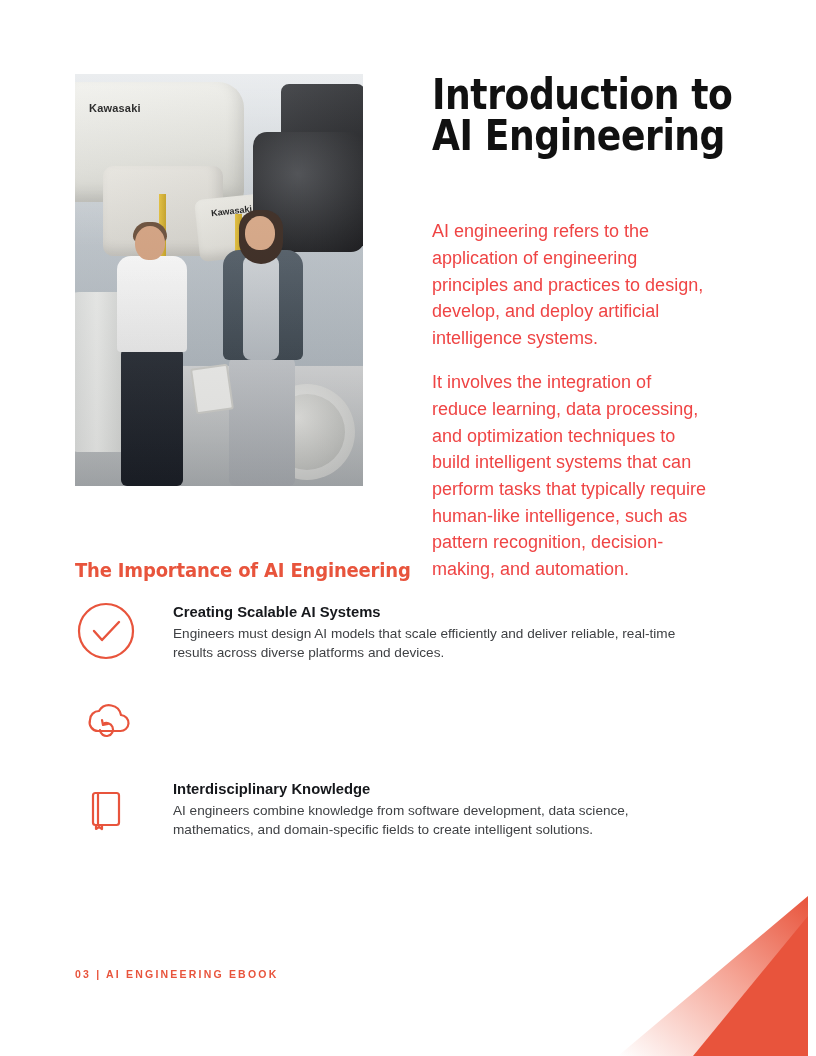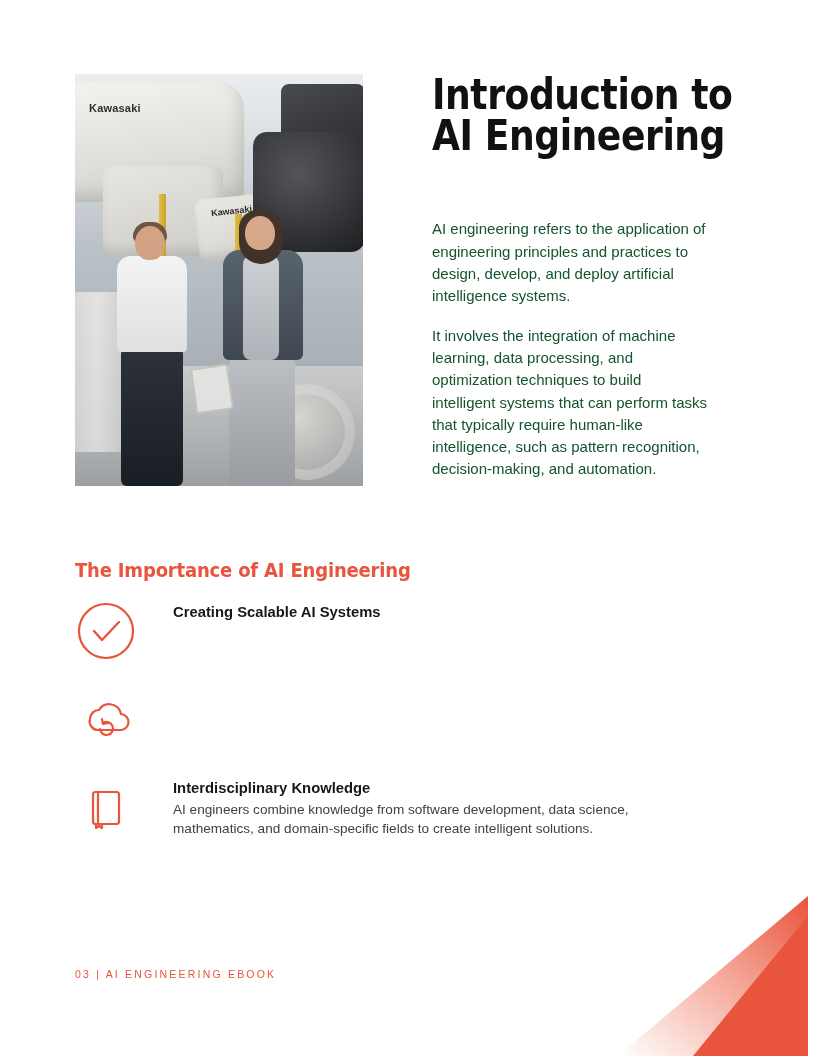--- a/index.html
+++ b/index.html
@@ -210,23 +210,23 @@
     letter-spacing: -0.5px;
     color: #111111;
     margin: 0;
     transform: scaleX(0.86);
     transform-origin: left top;
     white-space: pre-line;
     width: 352px;
   }
   .hero-para {
     font-family: "Liberation Sans", sans-serif;
-    font-size: 15px;
+    font-size: 18px;
     line-height: 1.48;
-    color: #14532d;
+    color: #ef4444;
     margin: 0;
     width: 276px;
   }
   .hero-para.first { margin-top: 62px; }
   .hero-para.second { margin-top: 18px; }
 
   
   .section-heading {
     position: absolute;
     left: 75px;
@@ -282,21 +282,21 @@
     max-width: 540px;
   }
 
   
   .footer {
     position: absolute;
     left: 75px;
     top: 968px;
     font-family: "Liberation Sans", sans-serif;
     font-size: 10.5px;
-    font-weight: normal;
+    font-weight: bold;
     letter-spacing: 2.2px;
     color: #e8543c;
   }
 
   
   .corner {
     position: absolute;
     right: 0;
     bottom: 0;
     width: 300px;
@@ -343,37 +343,38 @@
       </div>
 
       <div class="tablet"></div>
       <div class="photo-shade"></div>
     </div>
 
     <div class="hero-text">
       <h1 class="hero-title">Introduction to
 AI Engineering</h1>
       <p class="hero-para first">AI engineering refers to the application of engineering principles and practices to design, develop, and deploy artificial intelligence systems.</p>
-      <p class="hero-para second">It involves the integration of machine learning, data processing, and optimization techniques to build intelligent systems that can perform tasks that typically require human-like intelligence, such as pattern recognition, decision-making, and automation.</p>
+      <p class="hero-para second">It involves the integration of reduce learning, data processing, and optimization techniques to build intelligent systems that can perform tasks that typically require human-like intelligence, such as pattern recognition, decision-making, and automation.</p>
     </div>
   </div>
 
   <h2 class="section-heading">The Importance of AI Engineering</h2>
 
   <div class="features">
 
     <div class="feature">
       <div class="feature-icon">
         <svg width="60" height="60" viewBox="0 0 60 60" aria-hidden="true">
           <circle cx="30" cy="30" r="27" fill="none" stroke="#e8543c" stroke-width="2.2"></circle>
           <polyline points="18,30 26,39 43,21" fill="none" stroke="#e8543c" stroke-width="2.4" stroke-linecap="round" stroke-linejoin="round"></polyline>
         </svg>
       </div>
       <div class="feature-body">
         <h3 class="feature-title">Creating Scalable AI Systems</h3>
+        <p class="feature-desc">Engineers must design AI models that scale efficiently and deliver reliable, real-time results across diverse platforms and devices.</p>
       </div>
     </div>
 
     <div class="feature">
       <div class="feature-icon">
         <svg width="60" height="60" viewBox="0 0 60 60" aria-hidden="true">
           <path d="M14 30 a9 9 0 0 1 9 -9 a12 12 0 0 1 22 4 a8 8 0 0 1 -1 16 h-22 a8.5 8.5 0 0 1 -8 -11 z" fill="none" stroke="#e8543c" stroke-width="2.2" stroke-linejoin="round"></path>
           <path d="M24 40 a6.5 6.5 0 1 0 3 -6" fill="none" stroke="#e8543c" stroke-width="2.2" stroke-linecap="round"></path>
           <polyline points="26,30 27,35 32,34" fill="none" stroke="#e8543c" stroke-width="2.2" stroke-linecap="round" stroke-linejoin="round"></polyline>
         </svg>

